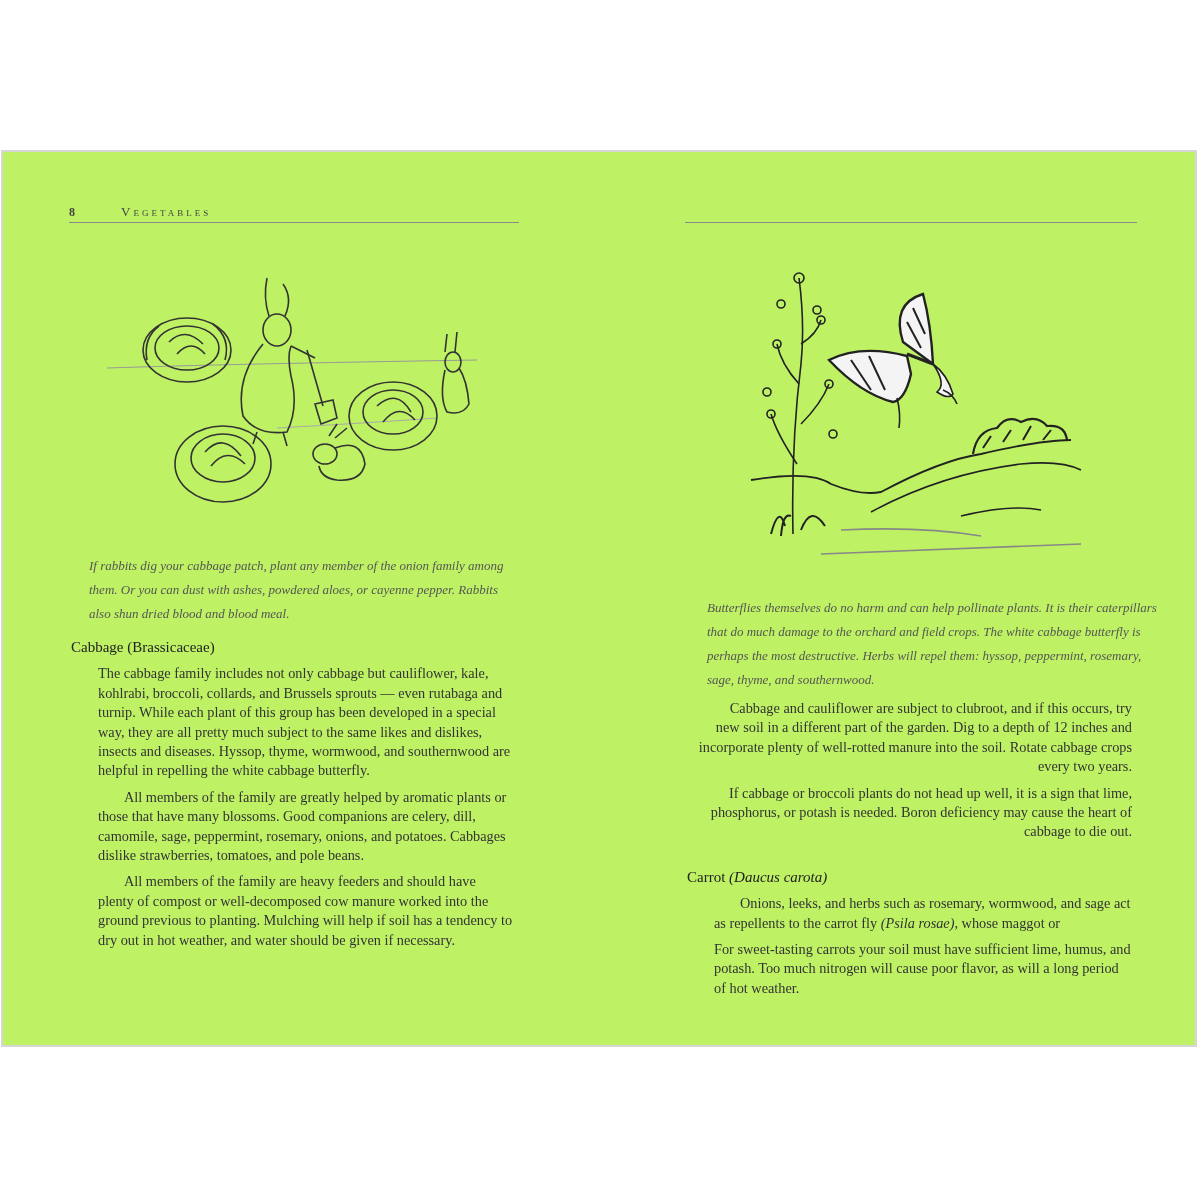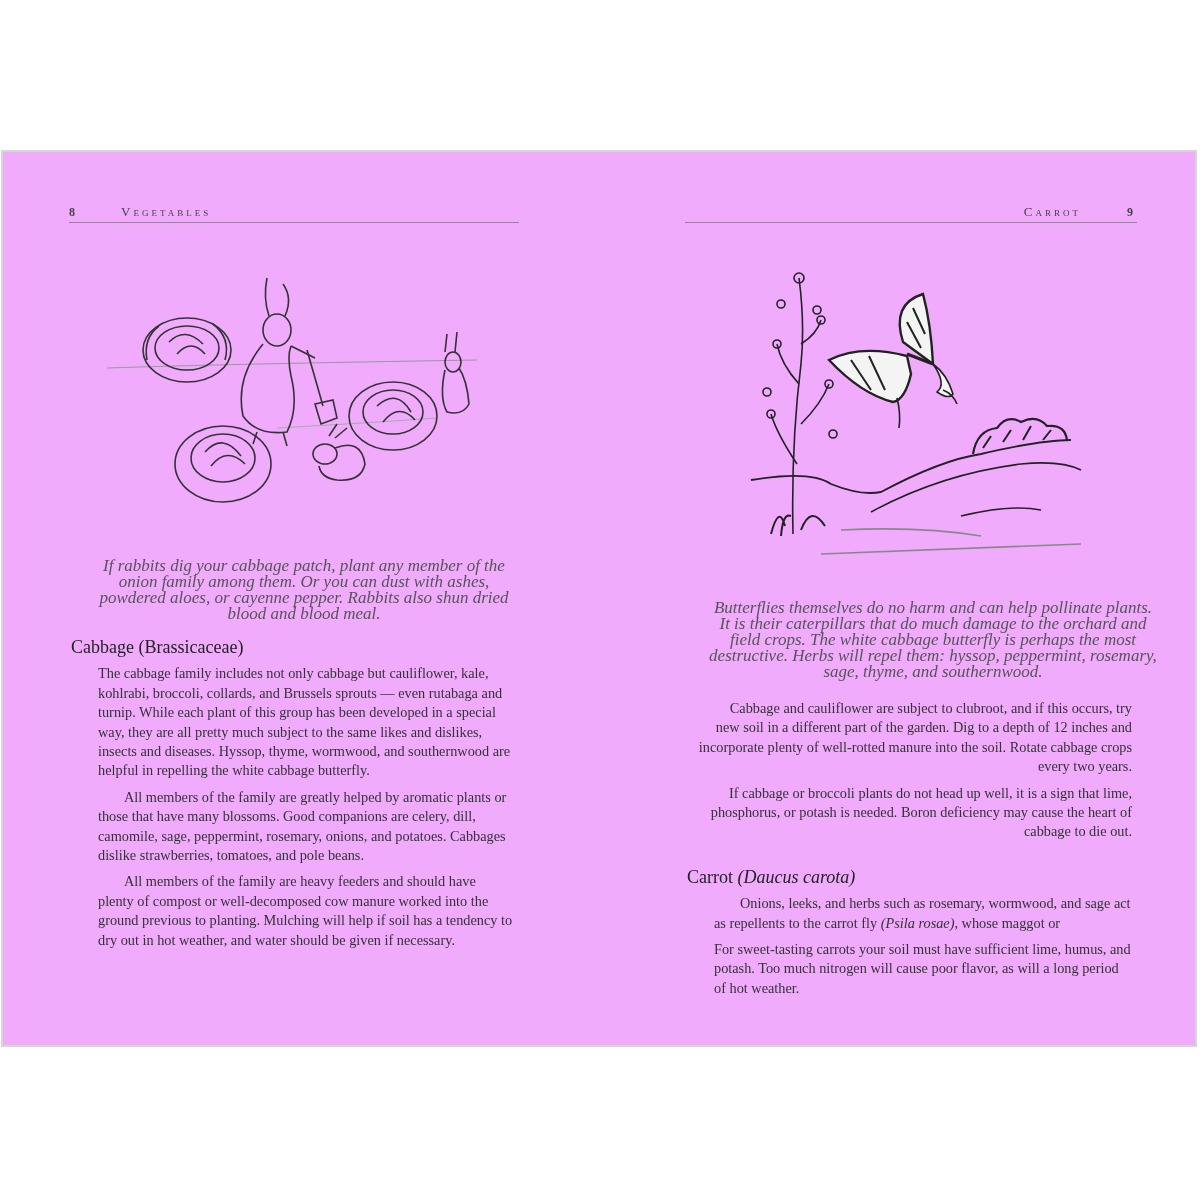--- a/index.html
+++ b/index.html
@@ -1,20 +1,20 @@
 <!DOCTYPE html>
 <html><head>
   <meta charset="utf-8">
   <style>
     html, body { margin: 0; padding: 0; background: #ffffff; }
     body { width: 1200px; height: 1200px; position: relative; overflow: hidden;
            font-family: "Liberation Serif", "DejaVu Serif", serif; color: #2a2a2a; }
 
     .spread { position: absolute; left: 1px; top: 150px; width: 1196px; height: 897px;
-              border: 2px solid #d6d6d6; box-sizing: border-box; background: #f0abfc; }
+              border: 2px solid #d6d6d6; box-sizing: border-box; background: #bef264; }
 
     .page { position: absolute; top: 0; height: 100%; }
     .page.left { left: 0; width: 598px; }
     .page.right { left: 598px; width: 598px; }
 
     .running-head { position: absolute; top: 52px; height: 20px; font-size: 12px;
                     letter-spacing: 3px; color: #444; }
     .page.left .running-head { left: 66px; width: 450px; }
     .page.right .running-head { left: 82px; width: 450px; text-align: right; }
     .running-head .folio { font-weight: bold; letter-spacing: 0; }
@@ -22,28 +22,28 @@
     .page.left .running-head .title { margin-left: 40px; }
     .page.right .running-head .title { margin-right: 40px; }
     .head-rule { position: absolute; top: 70px; height: 0; border-top: 1px solid #8a8a8a; }
     .page.left .head-rule { left: 66px; width: 450px; }
     .page.right .head-rule { left: 84px; width: 452px; }
 
     .illustration { position: absolute; }
     .page.left .illustration { left: 104px; top: 116px; width: 370px; height: 250px; }
     .page.right .illustration { left: 120px; top: 112px; width: 400px; height: 310px; }
 
-    .caption { position: absolute; font-style: italic; font-size: 17px; line-height: 16px; color: #555; text-align: center; }
+    .caption { position: absolute; font-style: italic; font-size: 13px; line-height: 24px; color: #555; }
     .page.left .caption { left: 86px; top: 389px; width: 430px; }
     .page.right .caption { left: 84px; top: 431px; width: 452px; margin-left: 22px; }
 
     .body { position: absolute; font-size: 14.3px; line-height: 19.4px; color: #333; }
     .page.left .body { left: 68px; top: 486px; width: 450px; }
     .page.right .body { left: 86px; top: 540px; width: 452px; }
-    .entry-heading { margin: 0; font-weight: normal; font-size: 18px; color: #222; }
+    .entry-heading { margin: 0; font-weight: normal; font-size: 15px; color: #222; }
     .entry-heading .latin { font-style: italic; }
     .para { margin: 7px; padding-left: 20px; }
     .para.indent { text-indent: 26px; }
     .para.flush { padding-left: 0; text-indent: 26px; text-align: right; }
     .spacer { height: 19px; }
     em.sci { font-style: italic; }
   </style>
 </head>
 <body>
 
@@ -111,24 +111,20 @@
 
     <div class="body">
       <h3 class="entry-heading">Cabbage (Brassicaceae)</h3>
       <p class="para">The cabbage family includes not only cabbage but cauliflower, kale, kohlrabi, broccoli, collards, and Brussels sprouts — even rutabaga and turnip. While each plant of this group has been developed in a special way, they are all pretty much subject to the same likes and dislikes, insects and diseases. Hyssop, thyme, wormwood, and southernwood are helpful in repelling the white cabbage butterfly.</p>
       <p class="para indent">All members of the family are greatly helped by aromatic plants or those that have many blossoms. Good companions are celery, dill, camomile, sage, peppermint, rosemary, onions, and potatoes. Cabbages dislike strawberries, tomatoes, and pole beans.</p>
       <p class="para indent">All members of the family are heavy feeders and should have plenty of compost or well-decomposed cow manure worked into the ground previous to planting. Mulching will help if soil has a tendency to dry out in hot weather, and water should be given if necessary.</p>
     </div>
   </div>
 
   <div class="page right">
-    <div class="running-head">
-      <span class="title">Carrot</span>
-      <span class="folio">9</span>
-    </div>
     <div class="head-rule"></div>
 
     <div class="illustration">
       <svg width="400" height="310" viewBox="0 0 400 310" fill="none" stroke="#222" stroke-width="1.6">
 
         <g>
           <path d="M72 270 Q70 180 80 100 Q84 60 78 14"></path>
           <path d="M76 200 Q56 170 50 150 M80 160 Q100 140 108 120 M78 120 Q60 100 56 80 M80 80 Q96 70 100 56"></path>
           <circle cx="78" cy="14" r="5"></circle>
             <circle cx="60" cy="40" r="4"></circle>

